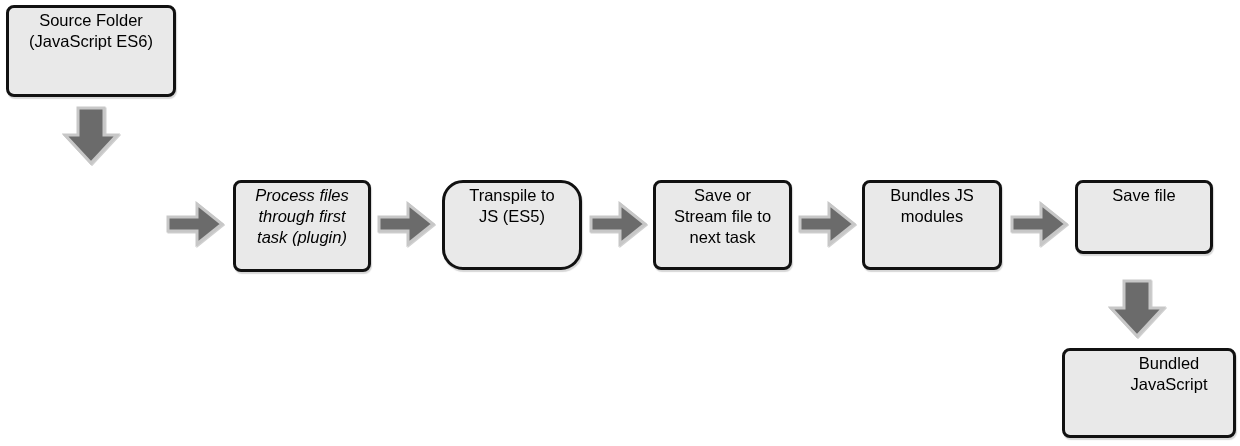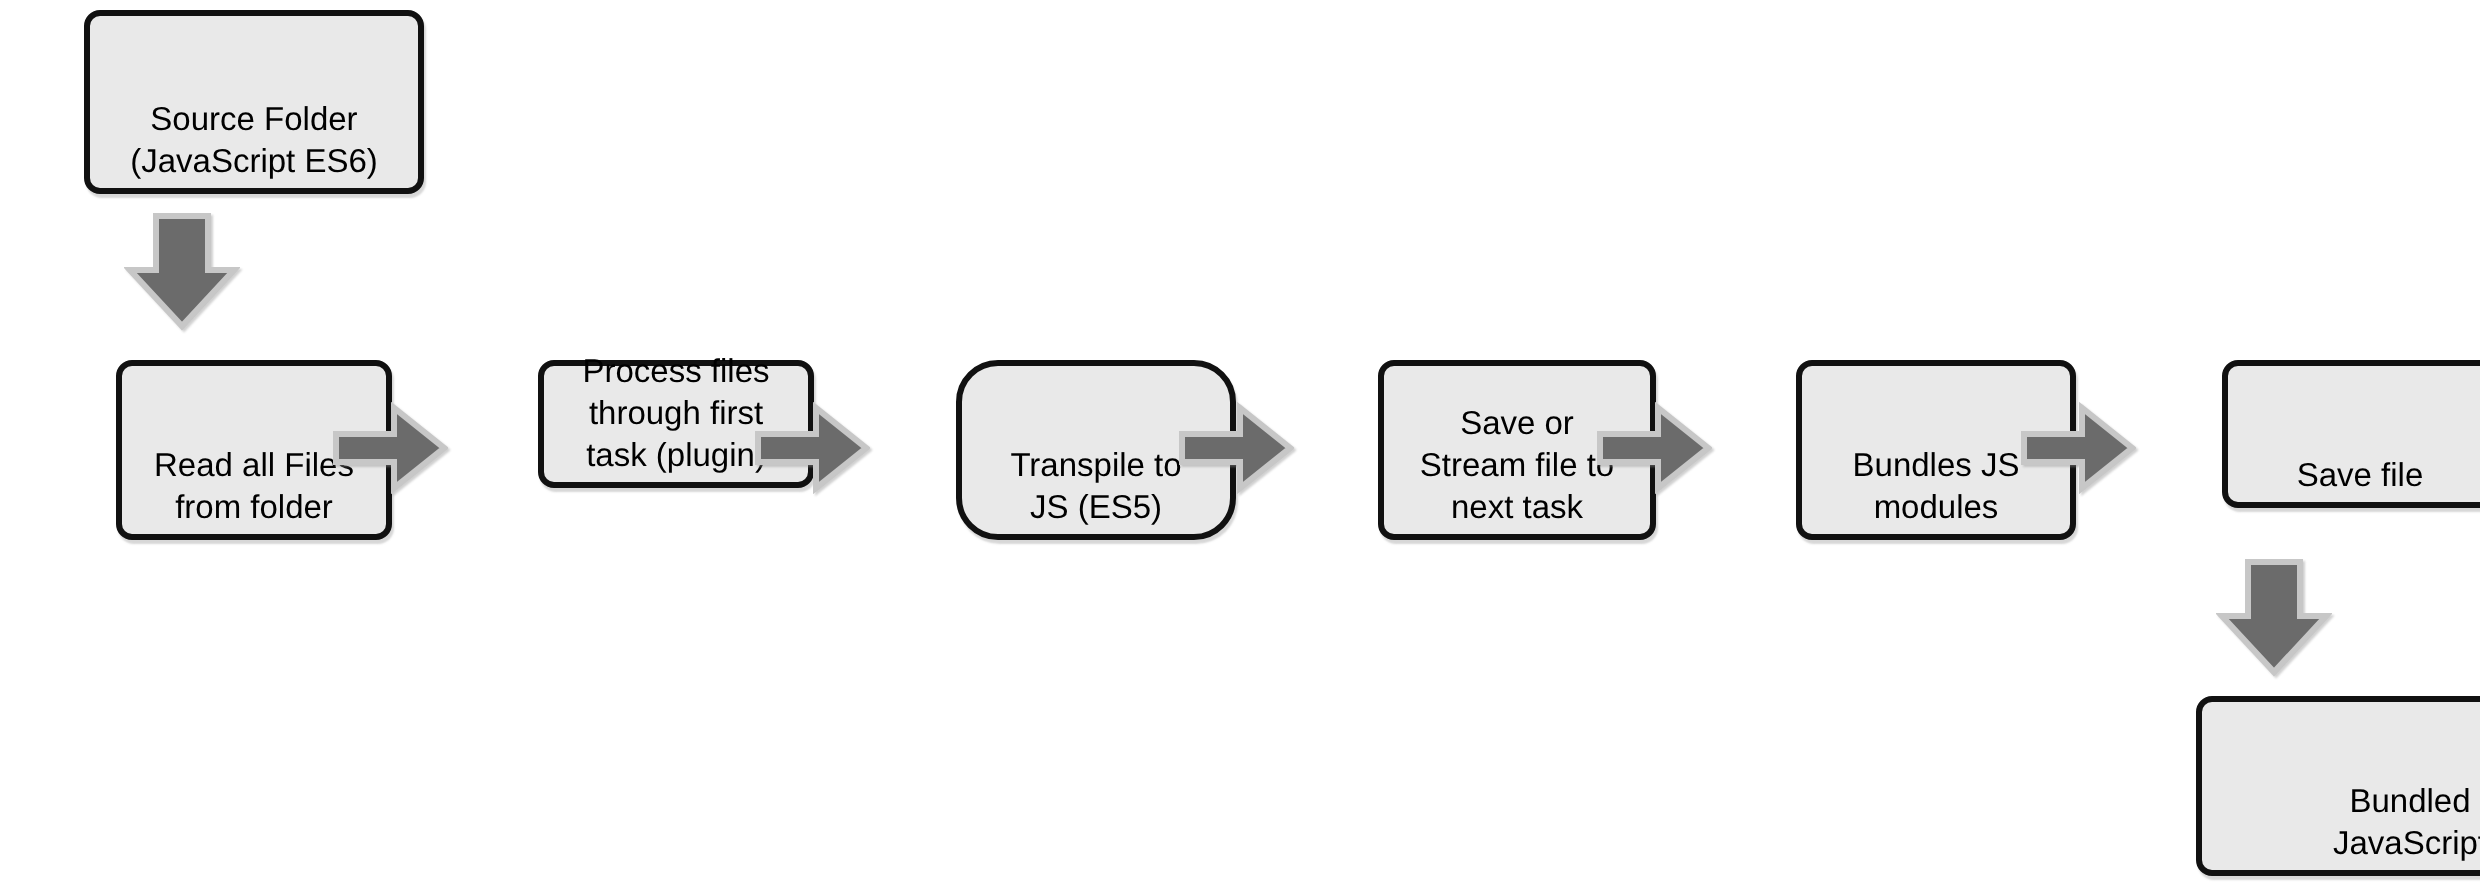--- a/index.html
+++ b/index.html
@@ -19,25 +19,24 @@
     background: var(--background);
     font-family: "Liberation Sans", "DejaVu Sans", sans-serif;
     overflow: hidden;
   }
   .node {
     position: absolute;
     background: var(--box-fill);
     border: 3px solid var(--box-border);
     border-radius: 8px;
     display: flex;
-    align-items: flex-end;
+    align-items: flex-start;
     justify-content: center;
     text-align: center;
     box-shadow: 1px 2px 1px rgba(140,140,140,0.35);
-    margin-left: 36px;
   }
   .node .label {
     color: var(--text);
     font-size: 16.5px;
     line-height: 21px;
     white-space: pre-line;
     padding: 2px 4px;
   }
   .arrow {
     position: absolute;
@@ -57,30 +56,26 @@
 
   <div class="node" style="left:6px; top:5px; width:170px; height:92px;">
     <span class="label">Source Folder
 (JavaScript ES6)</span>
   </div>
 
   <svg class="arrow" style="left:62px; top:106px;" width="58" height="60" viewBox="0 0 58 60">
     <polygon points="16,2 42,2 42,29 55,29 29,57 3,29 16,29" fill="#6b6b6b"></polygon>
   </svg>
 
-  <div class="node" style="left:22px; top:180px; width:138px; height:90px;">
-    <span class="label">Read all Files
-from folder</span>
-  </div>
 
   <svg class="arrow" style="left:166px; top:201px;" width="58" height="46" viewBox="0 0 58 46">
     <polygon points="2,16 31,16 31,3 56,23 31,43 31,30 2,30" fill="#6b6b6b"></polygon>
   </svg>
 
-  <div class="node" style="left:233px; top:180px; width:138px; height:64px;">
+  <div class="node" style="left:233px; top:180px; width:138px; height:92px;font-style:italic;">
     <span class="label">Process files
 through first
 task (plugin)</span>
   </div>
 
   <svg class="arrow" style="left:377px; top:201px;" width="58" height="46" viewBox="0 0 58 46">
     <polygon points="2,16 31,16 31,3 56,23 31,43 31,30 2,30" fill="#6b6b6b"></polygon>
   </svg>
 
   <div class="node" style="left:442px; top:180px; width:140px; height:90px;border-radius:21px;">

